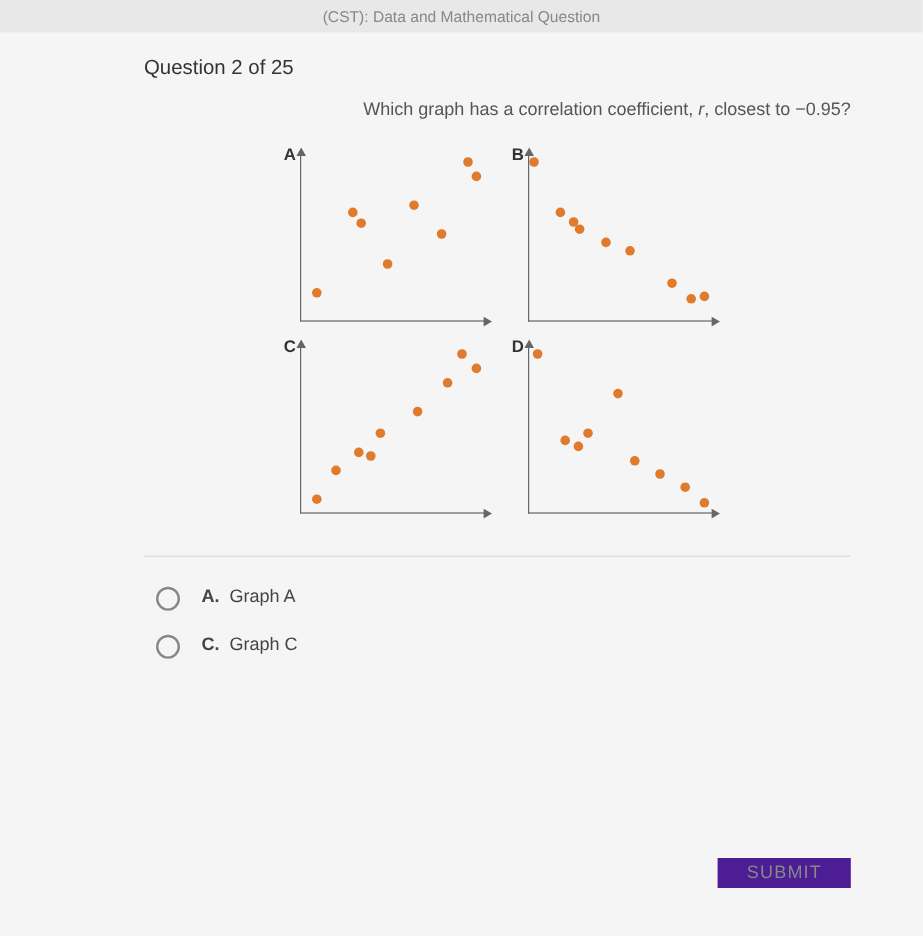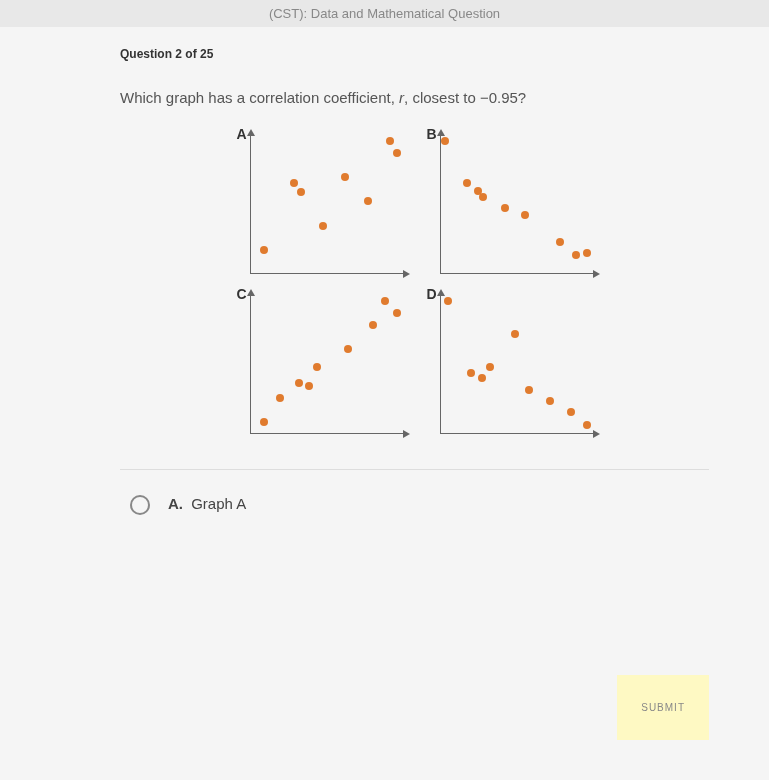--- a/index.html
+++ b/index.html
@@ -19,29 +19,30 @@
       background: #e8e8e8;
       padding: 6px 0;
       text-align: center;
       font-size: 13px;
       color: #888;
     }
     .content {
       padding: 20px 60px 20px 120px;
     }
     .question-number {
-      font-weight: bold;
-      font-size: 12px;
+      font-weight: normal;
+      font-size: 17px;
       color: #333;
-      margin-bottom: 28px;
+      margin-bottom: 16px;
     }
     .question-text {
       font-size: 15px;
       color: #555;
       margin-bottom: 18px;
+      text-align: right;
     }
     .italic {
       font-style: italic;
     }
     .charts-grid {
       display: grid;
       grid-template-columns: 190px 190px;
       grid-template-rows: 160px 160px;
       gap: 0;
       margin: 0 auto 25px auto;
@@ -139,25 +140,25 @@
       margin-right: 4px;
     }
     .option-text {
       font-size: 15px;
       color: #444;
     }
     .submit-btn {
       position: absolute;
       right: 60px;
       bottom: 40px;
-      background: #fef9c3;
+      background: #4c1d95;
       color: #888;
       border: none;
-      padding: 27px 24px;
-      font-size: 10px;
+      padding: 4px 24px;
+      font-size: 15px;
       letter-spacing: 1px;
       cursor: pointer;
     }
   </style>
 </head>
 <body>
 
 <div class="header-strip">
   <span>(CST): Data and Mathematical Question</span>
 </div>
@@ -247,17 +248,24 @@
   <hr class="divider">
 
   <div class="options">
     <div class="option-row">
       <div class="radio"></div>
       <div class="option-text">
         <span class="option-letter">A.</span>
         <span>Graph A</span>
       </div>
     </div>
+    <div class="option-row">
+      <div class="radio"></div>
+      <div class="option-text">
+        <span class="option-letter">C.</span>
+        <span>Graph C</span>
+      </div>
+    </div>
   </div>
 
 </div>
 
 <button class="submit-btn">SUBMIT</button>
 
 </body></html>

